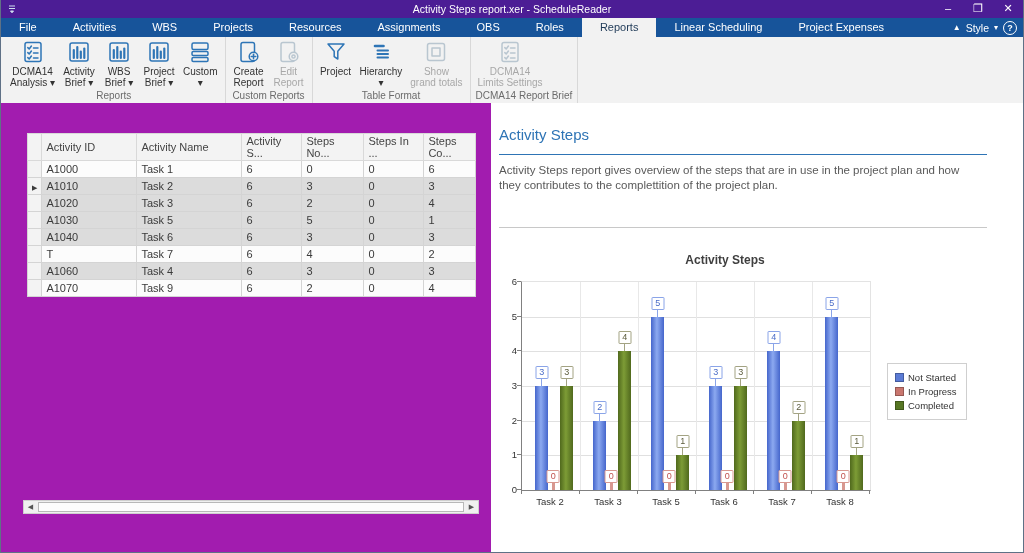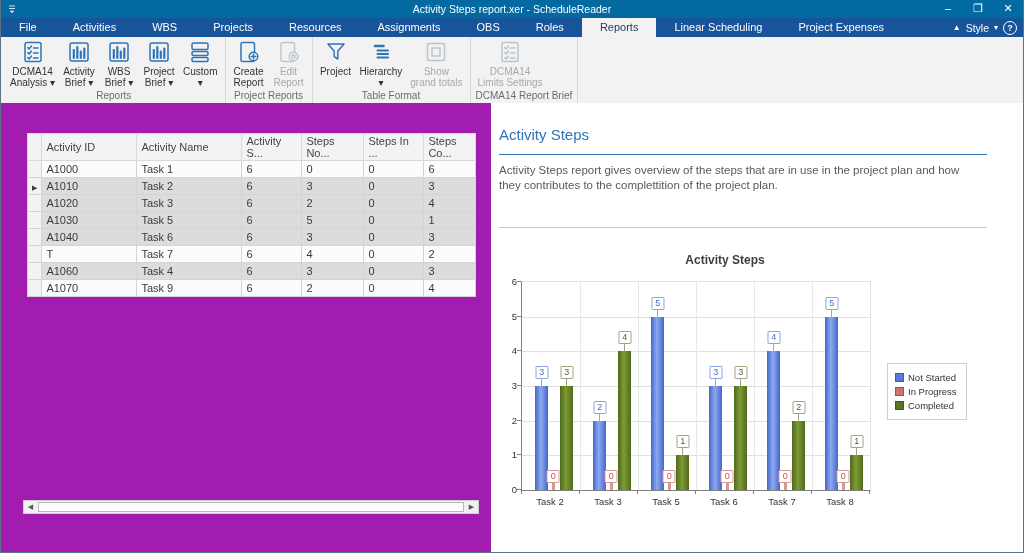--- a/index.html
+++ b/index.html
@@ -1,19 +1,19 @@
 <!DOCTYPE html>
 <html><head>
 <meta charset="utf-8">
 <style>
   html,body{margin:0;padding:0;}
   body{width:1024px;height:553px;overflow:hidden;font-family:"Liberation Sans",sans-serif;background:#fff;}
   .window{position:relative;width:1024px;height:553px;background:#fff;box-sizing:border-box;border:1px solid #5f7186;border-top:none;}
   
-  .titlebar{position:relative;height:18px;background:#0369a1;color:#fff;font-size:10.5px;display:flex;text-decoration:underline;}
+  .titlebar{position:relative;height:18px;background:#4c1d95;color:#fff;font-size:10.5px;display:flex;text-decoration:underline;}
   .tb-appicon{margin-left:6px;display:flex;align-items:center;}
   .tb-title{position:absolute;left:0;right:0;text-align:center;line-height:18px;}
   .tb-controls{position:absolute;right:0;top:0;display:flex;height:18px;}
   .tb-btn{width:30px;text-align:center;line-height:17px;font-size:11px;color:#fff;}
   
   .menubar{position:relative;height:19px;background:#17549A;display:flex;color:#fff;font-size:11px;}
   .tab{padding:0 18px;line-height:19px;white-space:nowrap;}
   .tab.active{background:#f2f2f2;color:#1f3a57;}
   .menu-right{position:absolute;right:6px;top:0;height:19px;display:flex;align-items:center;gap:5px;}
   .style-label{font-size:10.5px;}
@@ -184,21 +184,21 @@
           <div class="rib-btn disabled">
             <span class="icon"><svg width="24" height="24" viewBox="0 0 24 24" fill="none" stroke="currentColor" stroke-width="1.5" stroke-linecap="round" stroke-linejoin="round">
                 <rect x="4" y="2.5" width="13.5" height="19" rx="2"></rect>
                 <circle cx="16.5" cy="16.5" r="4.3" fill="#f2f2f2"></circle>
                 <circle cx="16.5" cy="16.5" r="1.6"></circle>
               </svg></span>
             <span class="lbl">Edit
 Report</span>
           </div>
         </div>
-        <div class="rib-group-label">Project Reports</div>
+        <div class="rib-group-label">Custom Reports</div>
       </div>
       <div class="rib-group">
         <div class="rib-buttons">
           <div class="rib-btn">
             <span class="icon"><svg width="24" height="24" viewBox="0 0 24 24" fill="none" stroke="currentColor" stroke-width="1.5" stroke-linecap="round" stroke-linejoin="round">
                 <path d="M4 4h16l-6.2 7.2V19l-3.6-2.3v-5.5z"></path>
               </svg></span>
             <span class="lbl">Project</span>
           </div>
           <div class="rib-btn">

